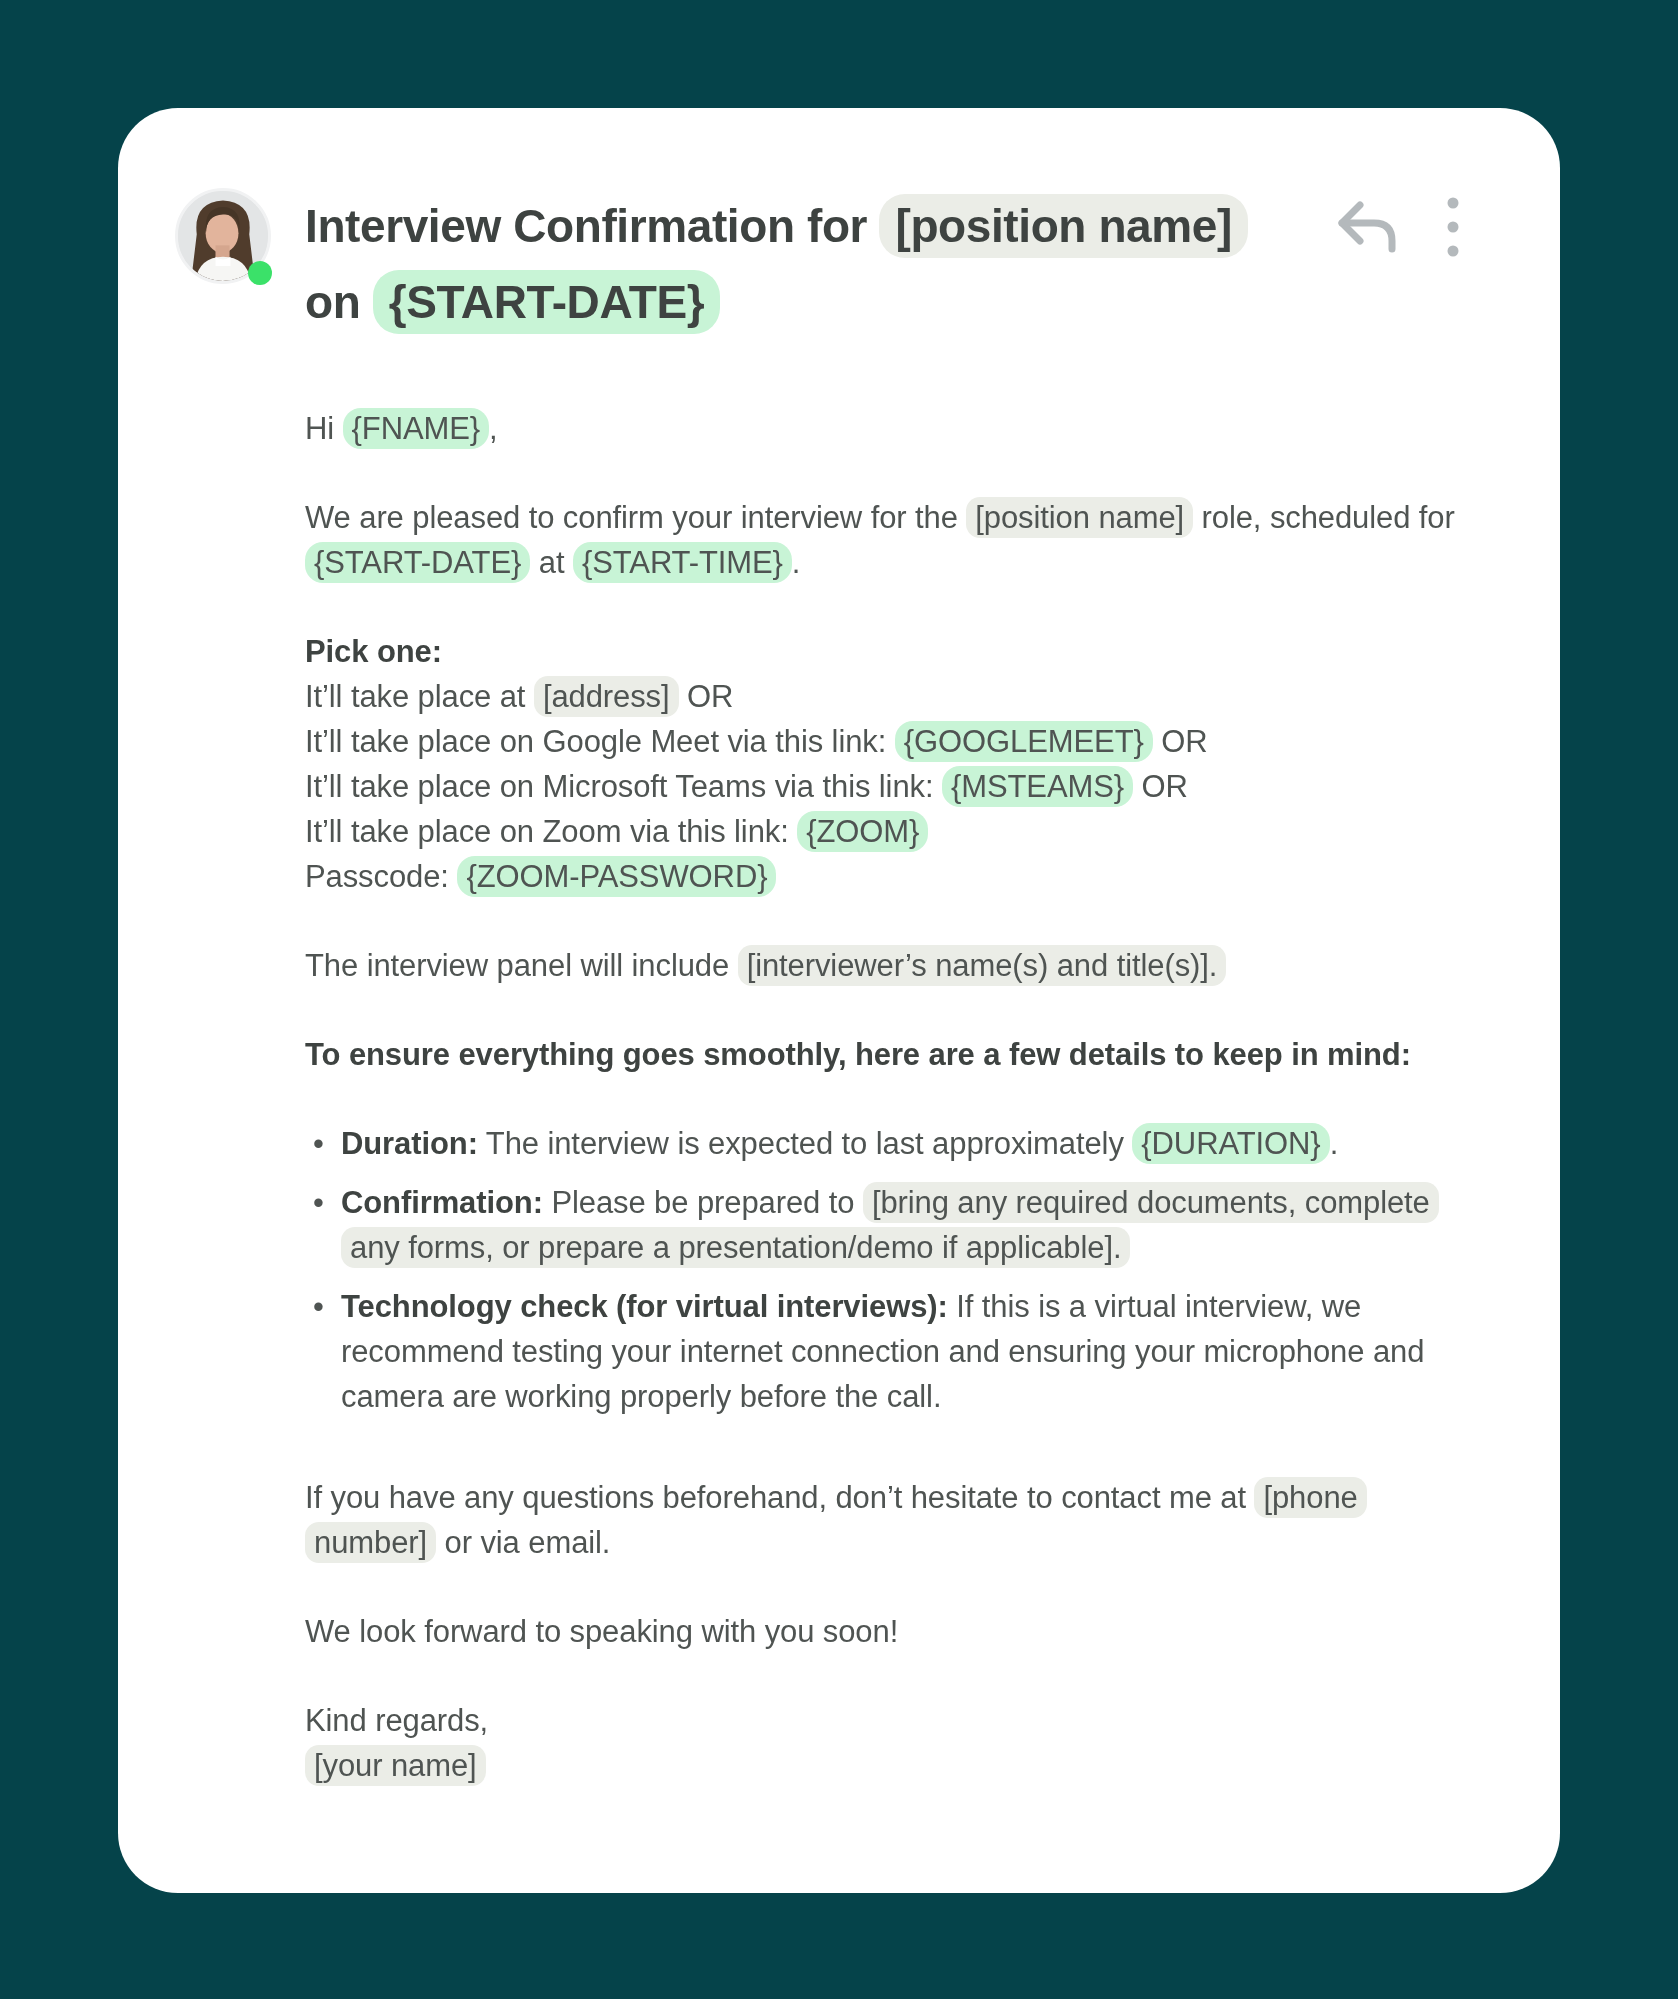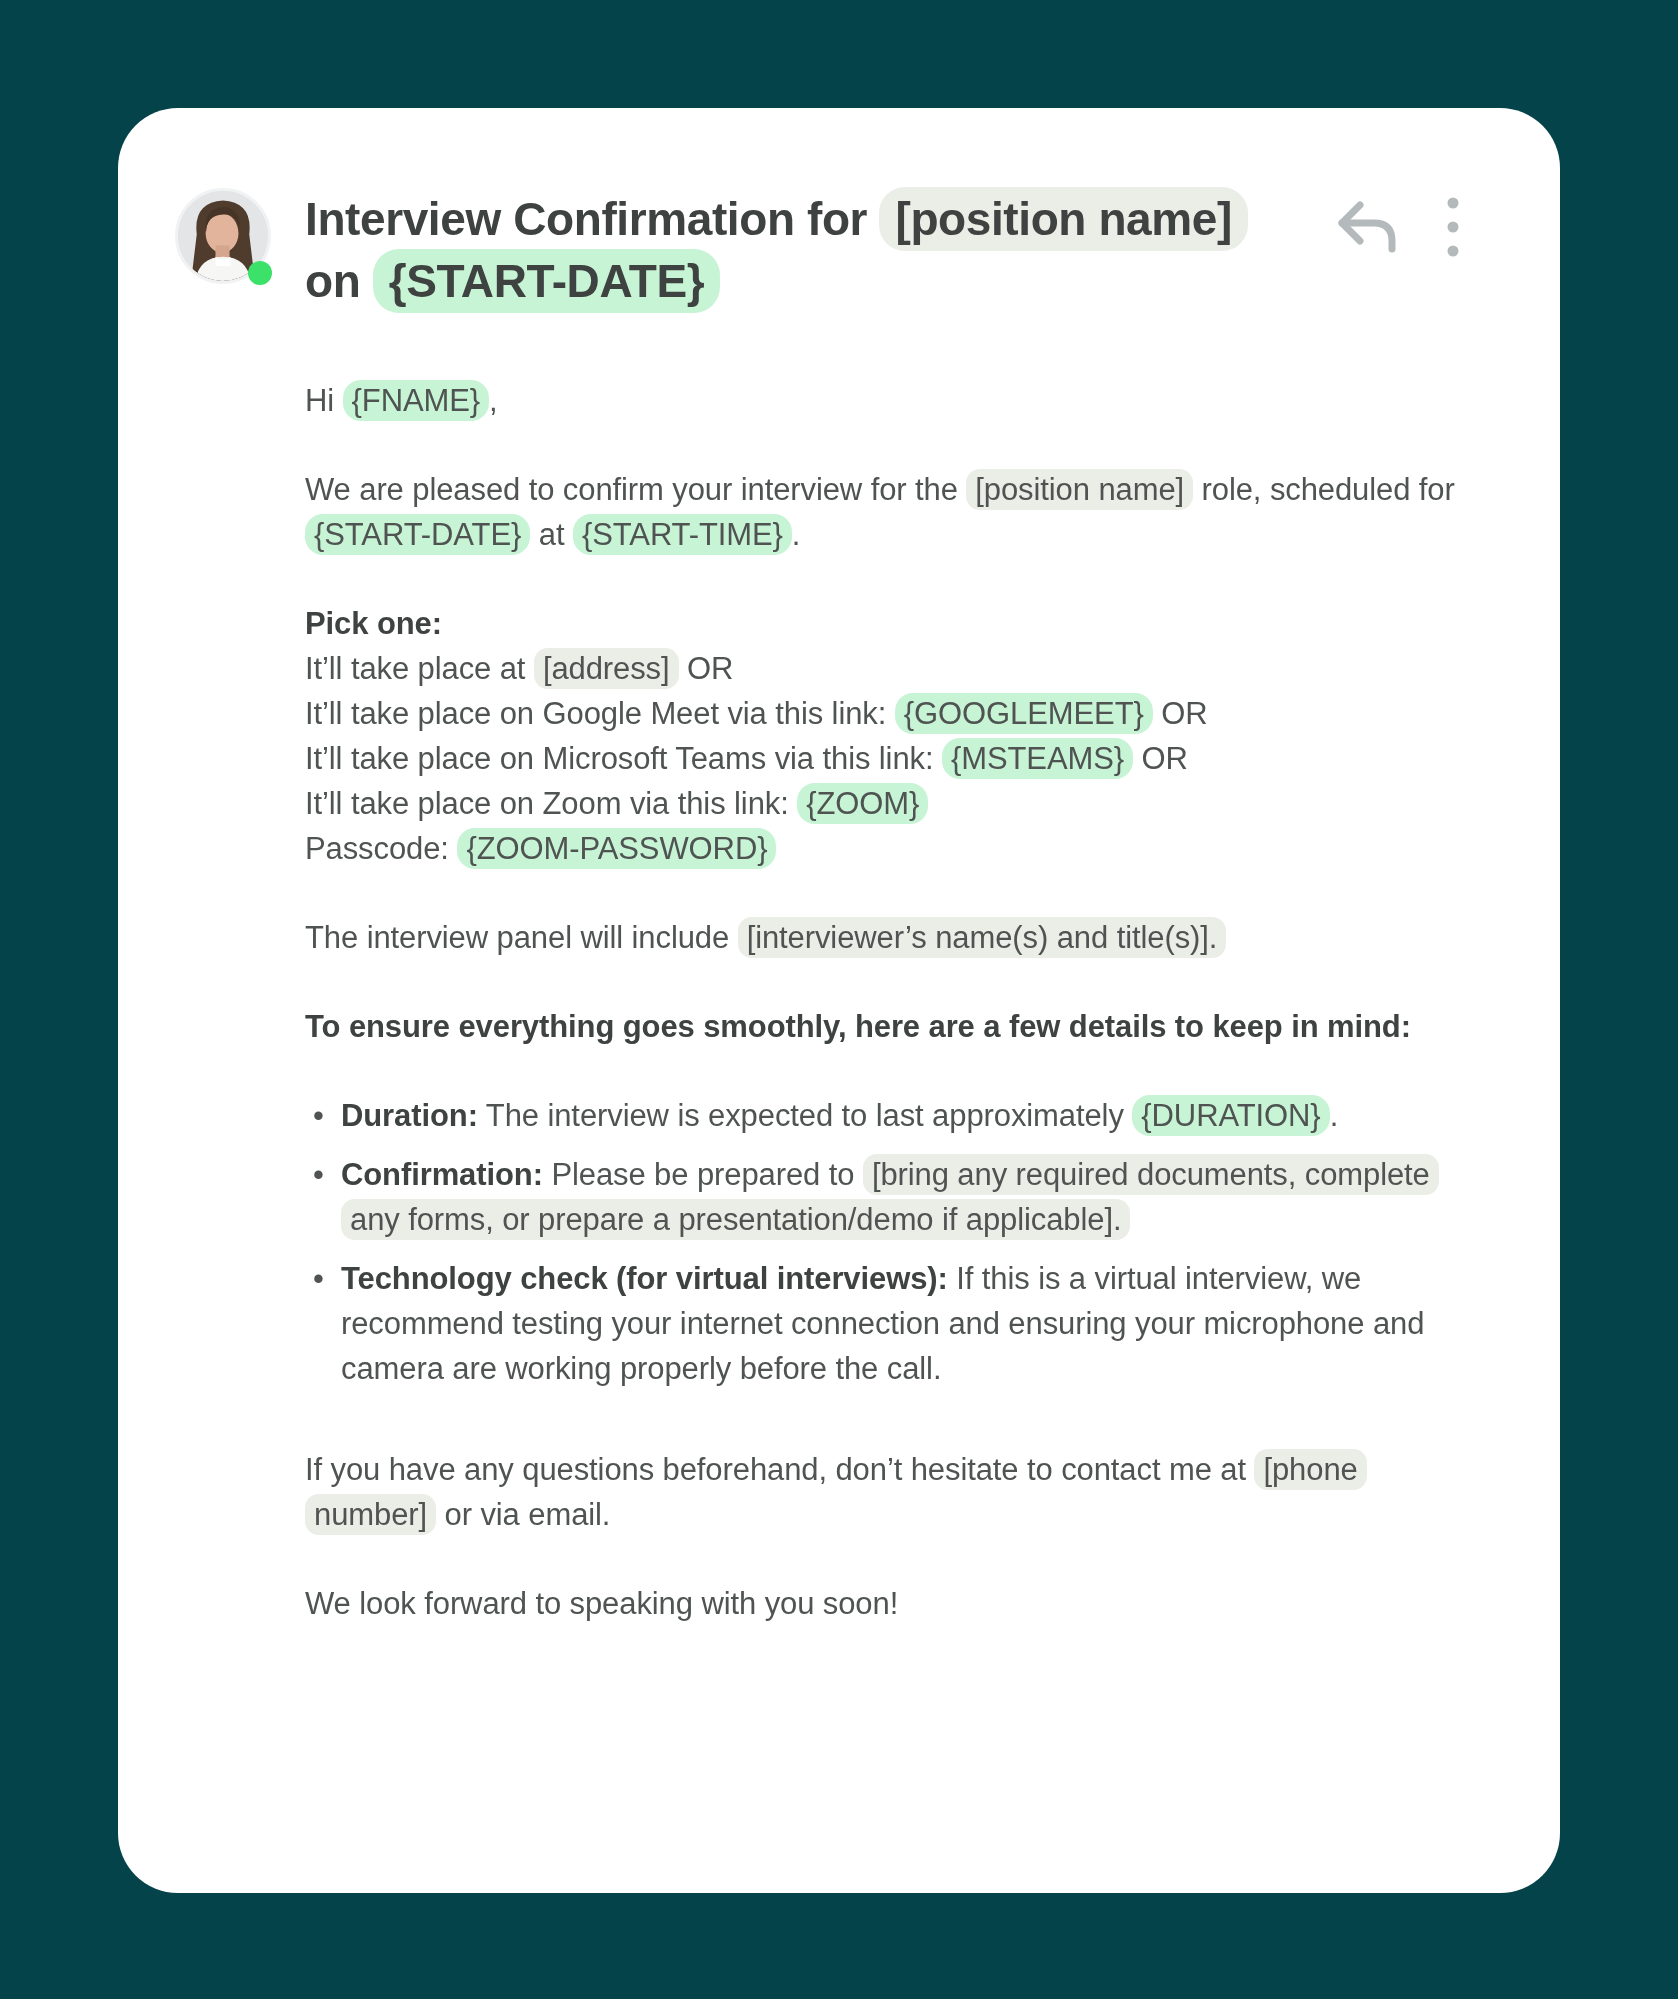--- a/index.html
+++ b/index.html
@@ -45,21 +45,21 @@
   .status-dot {
     position: absolute;
     right: -1px; bottom: -1px;
     width: 24px; height: 24px;
     border-radius: 50%;
     background: var(--dot);
   }
   .subject {
     width: 1010px;
     font-size: 46px;
-    line-height: 62px;
+    line-height: 76px;
     font-weight: 700;
     color: var(--text-strong);
     letter-spacing: -0.4px;
   }
   .subject .seg-green,
   .subject .seg-gray { padding: 6px 16px; border-radius: 26px; }
   .header-actions {
     margin-left: auto;
     display: flex;
     align-items: center;
@@ -157,15 +157,16 @@
       <p><span class="seg-bold">Pick one:</span><br><span class="seg-plain">It’ll take place at </span><span class="seg-gray">[address]</span><span class="seg-plain"> OR</span><br><span class="seg-plain">It’ll take place on Google Meet via this link: </span><span class="seg-green">{GOOGLEMEET}</span><span class="seg-plain"> OR</span><br><span class="seg-plain">It’ll take place on Microsoft Teams via this link: </span><span class="seg-green">{MSTEAMS}</span><span class="seg-plain"> OR</span><br><span class="seg-plain">It’ll take place on Zoom via this link: </span><span class="seg-green">{ZOOM}</span><br><span class="seg-plain">Passcode: </span><span class="seg-green">{ZOOM-PASSWORD}</span></p>
       <p><span class="seg-plain">The interview panel will include </span><span class="seg-gray">[interviewer’s name(s) and title(s)].</span></p>
       <p><span class="seg-bold">To ensure everything goes smoothly, here are a few details to keep in mind:</span></p>
       <ul class="bullet-list">
         <li><span class="seg-bold">Duration:</span><span class="seg-plain"> The interview is expected to last approximately </span><span class="seg-green">{DURATION}</span><span class="seg-plain">.</span></li>
         <li><span class="seg-bold">Confirmation:</span><span class="seg-plain"> Please be prepared to </span><span class="seg-gray">[bring any required documents, complete any forms, or prepare a presentation/demo if applicable].</span></li>
         <li><span class="seg-bold">Technology check (for virtual interviews):</span><span class="seg-plain"> If this is a virtual interview, we recommend testing your internet connection and ensuring your microphone and camera are working properly before the call.</span></li>
       </ul>
       <p><span class="seg-plain">If you have any questions beforehand, don’t hesitate to contact me at </span><span class="seg-gray">[phone number]</span><span class="seg-plain"> or via email.</span></p>
       <p><span class="seg-plain">We look forward to speaking with you soon!</span></p>
+      <p><span class="seg-plain">Kind regards,</span><br><span class="seg-gray">[your name]</span></p>
     </div>
 
 </div>
 
 </body></html>

